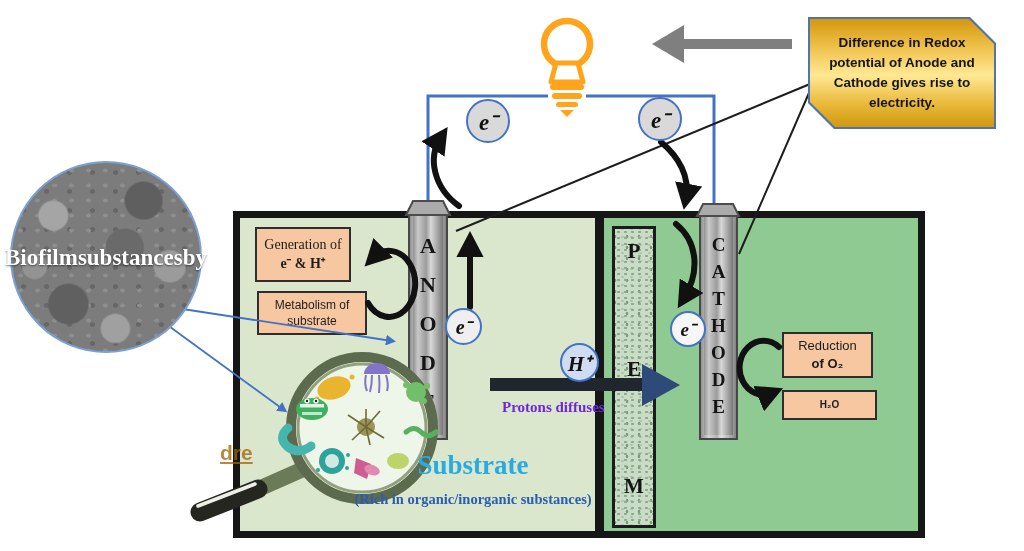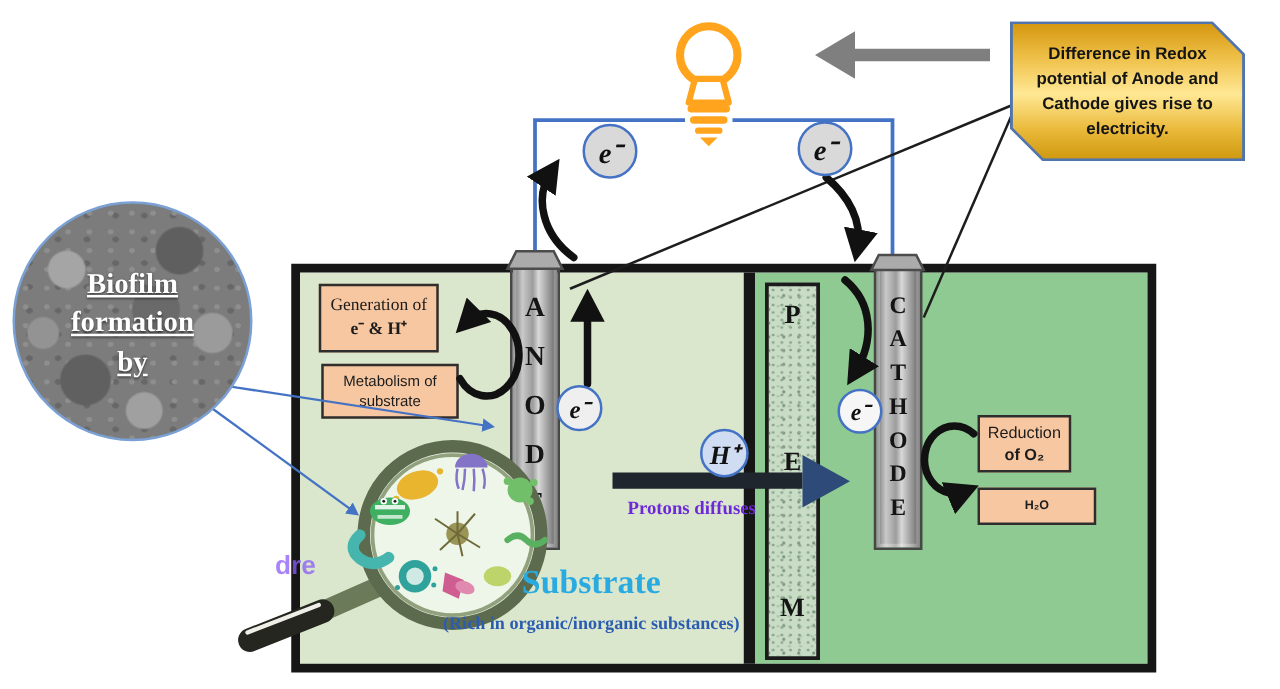--- a/index.html
+++ b/index.html
@@ -9,22 +9,22 @@
     background:#ffffff; font-family:"Liberation Serif", serif;
   }
   .abs { position:absolute; }
 
   
   .chamber-left  { left:240px; top:218px; width:355px; height:313px; background:#dae7cd; z-index:1; }
   .chamber-wall  { left:595px; top:218px; width:9px;  height:313px; background:#161616; z-index:1; }
   .chamber-right { left:604px; top:218px; width:314px; height:313px; background:#8fca92; z-index:1; }
   .tank-frame    { left:233px; top:211px; width:692px; height:327px; border:7px solid #161616; z-index:2; }
 
-  .watermark { left:220px; top:441px; z-index:2; color:#8b5cf6; opacity:.75;
-    font-family:"Liberation Sans", sans-serif; font-weight:bold; font-size:21px; }
+  .watermark { left:220px; top:441px; z-index:2; color:#a16207; opacity:.75;
+    font-family:"Liberation Sans", sans-serif; font-weight:bold; font-size:21px;text-decoration:underline; }
 
   
   .pem {
     left:612px; top:226px; width:44px; height:302px; z-index:3;
     border:3px solid #1b1b1b; background-color:#c9dcc5;
     background-image:
       radial-gradient(#8da88c 1.1px, transparent 1.5px),
       radial-gradient(#a9c3a6 1px, transparent 1.4px),
       radial-gradient(#7d9a7e 1.2px, transparent 1.6px);
     background-size:7px 6px, 9px 8px, 12px 11px;
@@ -51,21 +51,21 @@
   
   .peach {
     z-index:3; background:#f7c7a1; border:2px solid #2e2e2e;
     display:flex; flex-direction:column; align-items:center; justify-content:center;
     text-align:center; color:#1c1c1c; line-height:1.35;
   }
   .box-generation { left:255px; top:227px; width:96px; height:55px; font-size:14px; }
   .box-generation .b2 { font-weight:bold; font-size:14px; }
   .box-metabolism { left:257px; top:291px; width:110px; height:44px;
     font-family:"Liberation Sans", sans-serif; font-size:12px; }
-  .box-reduction  { left:782px; top:332px; width:75px; height:46px;
+  .box-reduction  { left:782px; top:332px; width:91px; height:46px;
     font-family:"Liberation Sans", sans-serif; font-size:13px; }
   .box-reduction .b2 { font-weight:bold; }
   .box-water      { left:782px; top:390px; width:95px; height:30px;
     font-family:"Liberation Sans", sans-serif; font-size:10px; font-weight:bold; }
 
   
   .badge {
     z-index:5; border-radius:50%; border:2.5px solid #4472C4;
     display:flex; align-items:center; justify-content:center;
     font-style:italic; font-weight:bold; color:#111;
@@ -100,23 +100,23 @@
       radial-gradient(circle at 22% 28%, #a5a5a5 0 7%, transparent 8%),
       radial-gradient(circle at 70% 20%, #5f5f5f 0 9%, transparent 10%),
       radial-gradient(circle at 84% 55%, #9b9b9b 0 8%, transparent 9%),
       radial-gradient(circle at 30% 75%, #606060 0 10%, transparent 11%),
       radial-gradient(circle at 55% 88%, #a0a0a0 0 7%, transparent 8%),
       radial-gradient(circle at 12% 55%, #939393 0 6%, transparent 7%),
       radial-gradient(circle at 60% 45%, #6a6a6a 0 12%, transparent 13%),
       radial-gradient(#8e8e8e 2px, transparent 2.6px),
       radial-gradient(#676767 2.4px, transparent 3px);
     background-size:100% 100%,100% 100%,100% 100%,100% 100%,100% 100%,100% 100%,100% 100%, 17px 15px, 23px 19px;
-    display:flex; flex-direction:column; align-items:center; justify-content:center;
+    display:flex; flex-direction:row; align-items:center; justify-content:center;
     text-align:center; color:#fff; font-weight:bold; font-size:23px; line-height:1.35;
-    text-shadow:0 1px 2px rgba(0,0,0,.55); padding-top:2px;text-decoration:underline;
+    text-shadow:0 1px 2px rgba(0,0,0,.55); padding-top:2px;
   }
 
   
   .substrate-wrap { left:350px; top:450px; width:246px; z-index:5; text-align:center; }
   .substrate-title { color:#29abe2; font-size:27px; font-weight:bold; }
   .substrate-sub   { color:#2b5cb0; font-size:14.5px; font-weight:bold; margin-top:10px; }
   .proton-note { left:502px; top:397px; width:110px; z-index:5;
     color:#6d28d9; font-size:15px; font-weight:bold; line-height:1.45; }
 
   .overlay { left:0; top:0; width:1024px; height:551px; z-index:4; }
@@ -282,21 +282,21 @@
   <div class="abs badge e-anode">e⁻</div>
   <div class="abs badge e-cathode">e⁻</div>
   <div class="abs badge h-proton">H⁺</div>
 
   <div class="abs callout-outer">
     <div class="callout-inner">Difference in Redox potential of Anode and Cathode gives rise to electricity.</div>
   </div>
 
   <div class="abs biofilm">
     <div>Biofilm</div>
-    <div>formation</div>
+    <div>substances</div>
     <div>by</div>
   </div>
 
   <div class="abs substrate-wrap">
     <div class="substrate-title">Substrate</div>
     <div class="substrate-sub">(Rich in organic/inorganic substances)</div>
   </div>
   <div class="abs proton-note">
     <div>Protons diffuses</div>
   </div>

